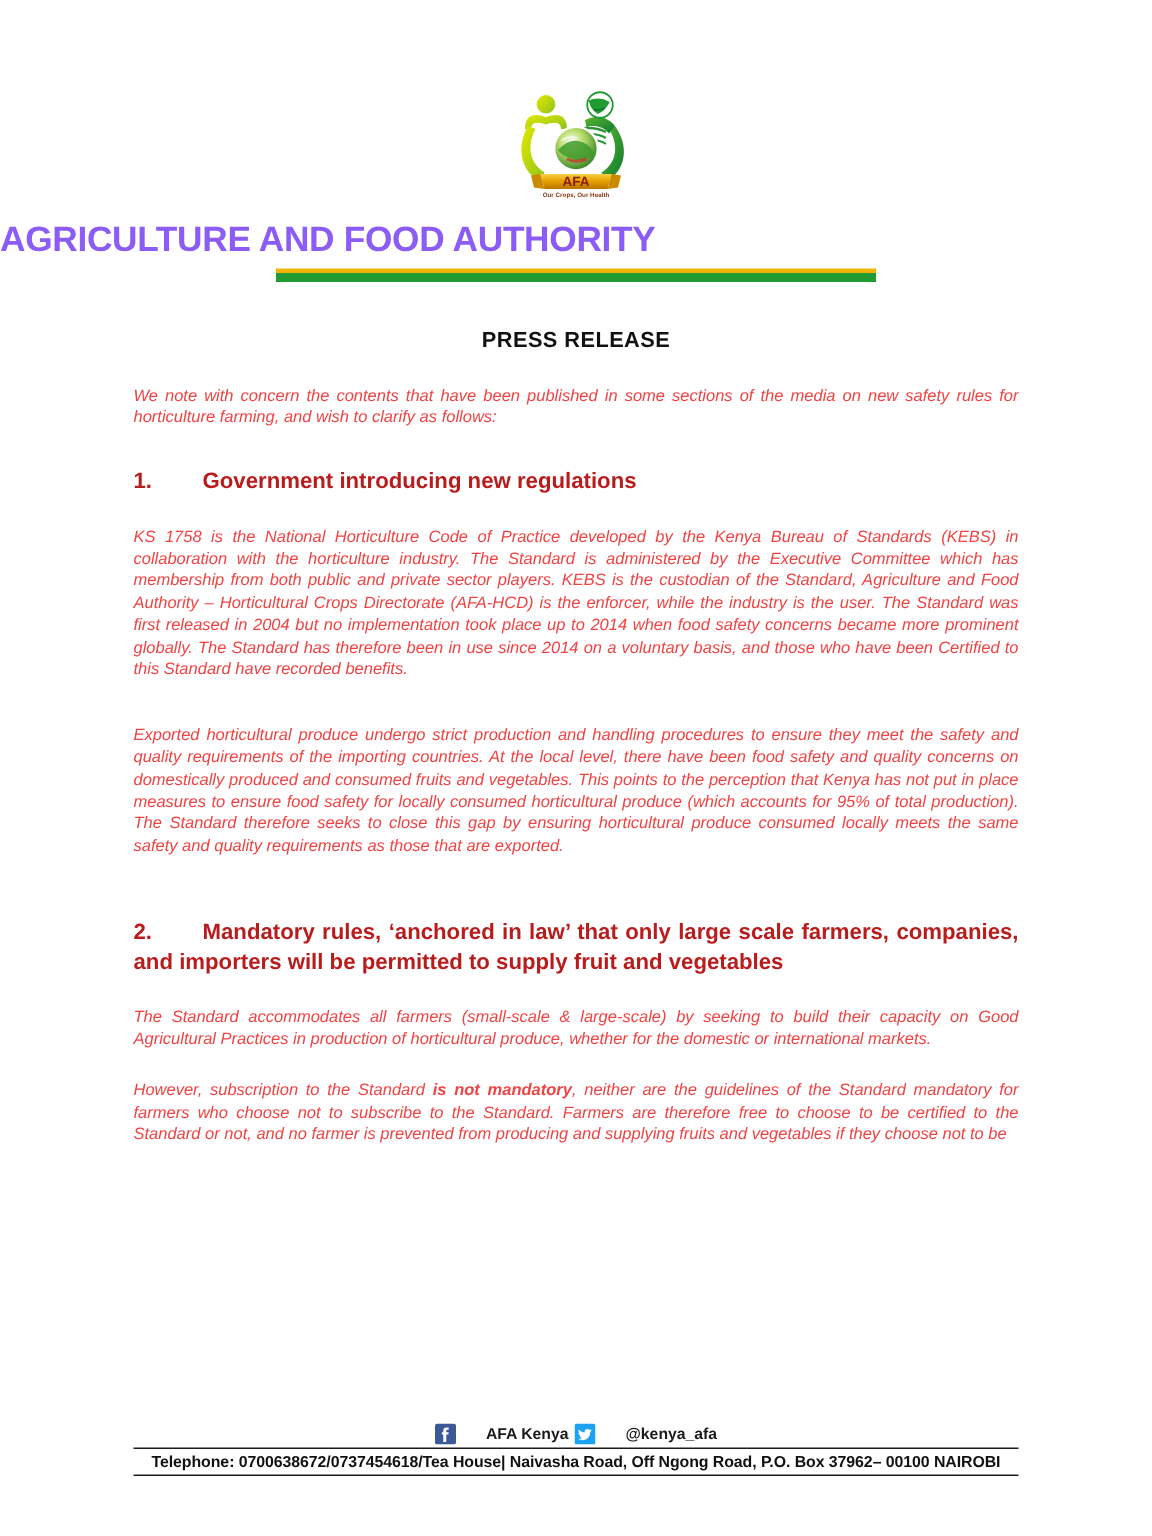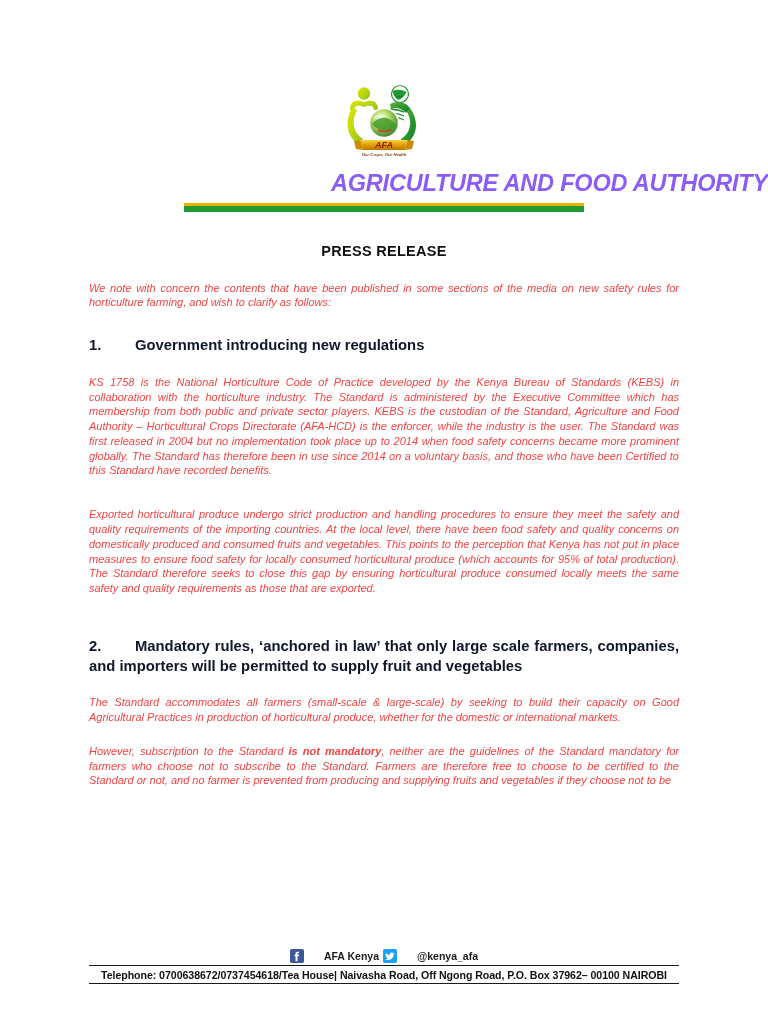--- a/index.html
+++ b/index.html
@@ -19,23 +19,22 @@
 
   .page {
     position: absolute;
     inset: 0;
     background: #ffffff;
     padding: 0;
   }
 
   
   .letterhead {
-    padding-top: 80px;
-    text-align: right;
-    font-style: italic;
+    padding-top: 56px;
+    text-align: left;
   }
 
   .logo-wrap {
     width: 100px;
     height: 78px;
     margin: 0 auto;
     position: relative;
   }
   .logo-svg { display: block; }
 
@@ -89,21 +88,21 @@
     font-style: italic;
   }
 
   p.para.tight { margin-bottom: 0; }
 
   .section-head {
     font-weight: bold;
     font-size: 14.8px;
     line-height: 1.33;
     text-align: justify;
-    color: #0f172a;
+    color: #b91c1c;
     margin: 0 0 19px 0;
   }
   .section-head .num {
     display: inline-block;
     width: 46px;
   }
   .section-head.gap-top { margin-top: 26px; }
 
   .spacer-sm { height: 10px; }
   .spacer-md { height: 22px; }

